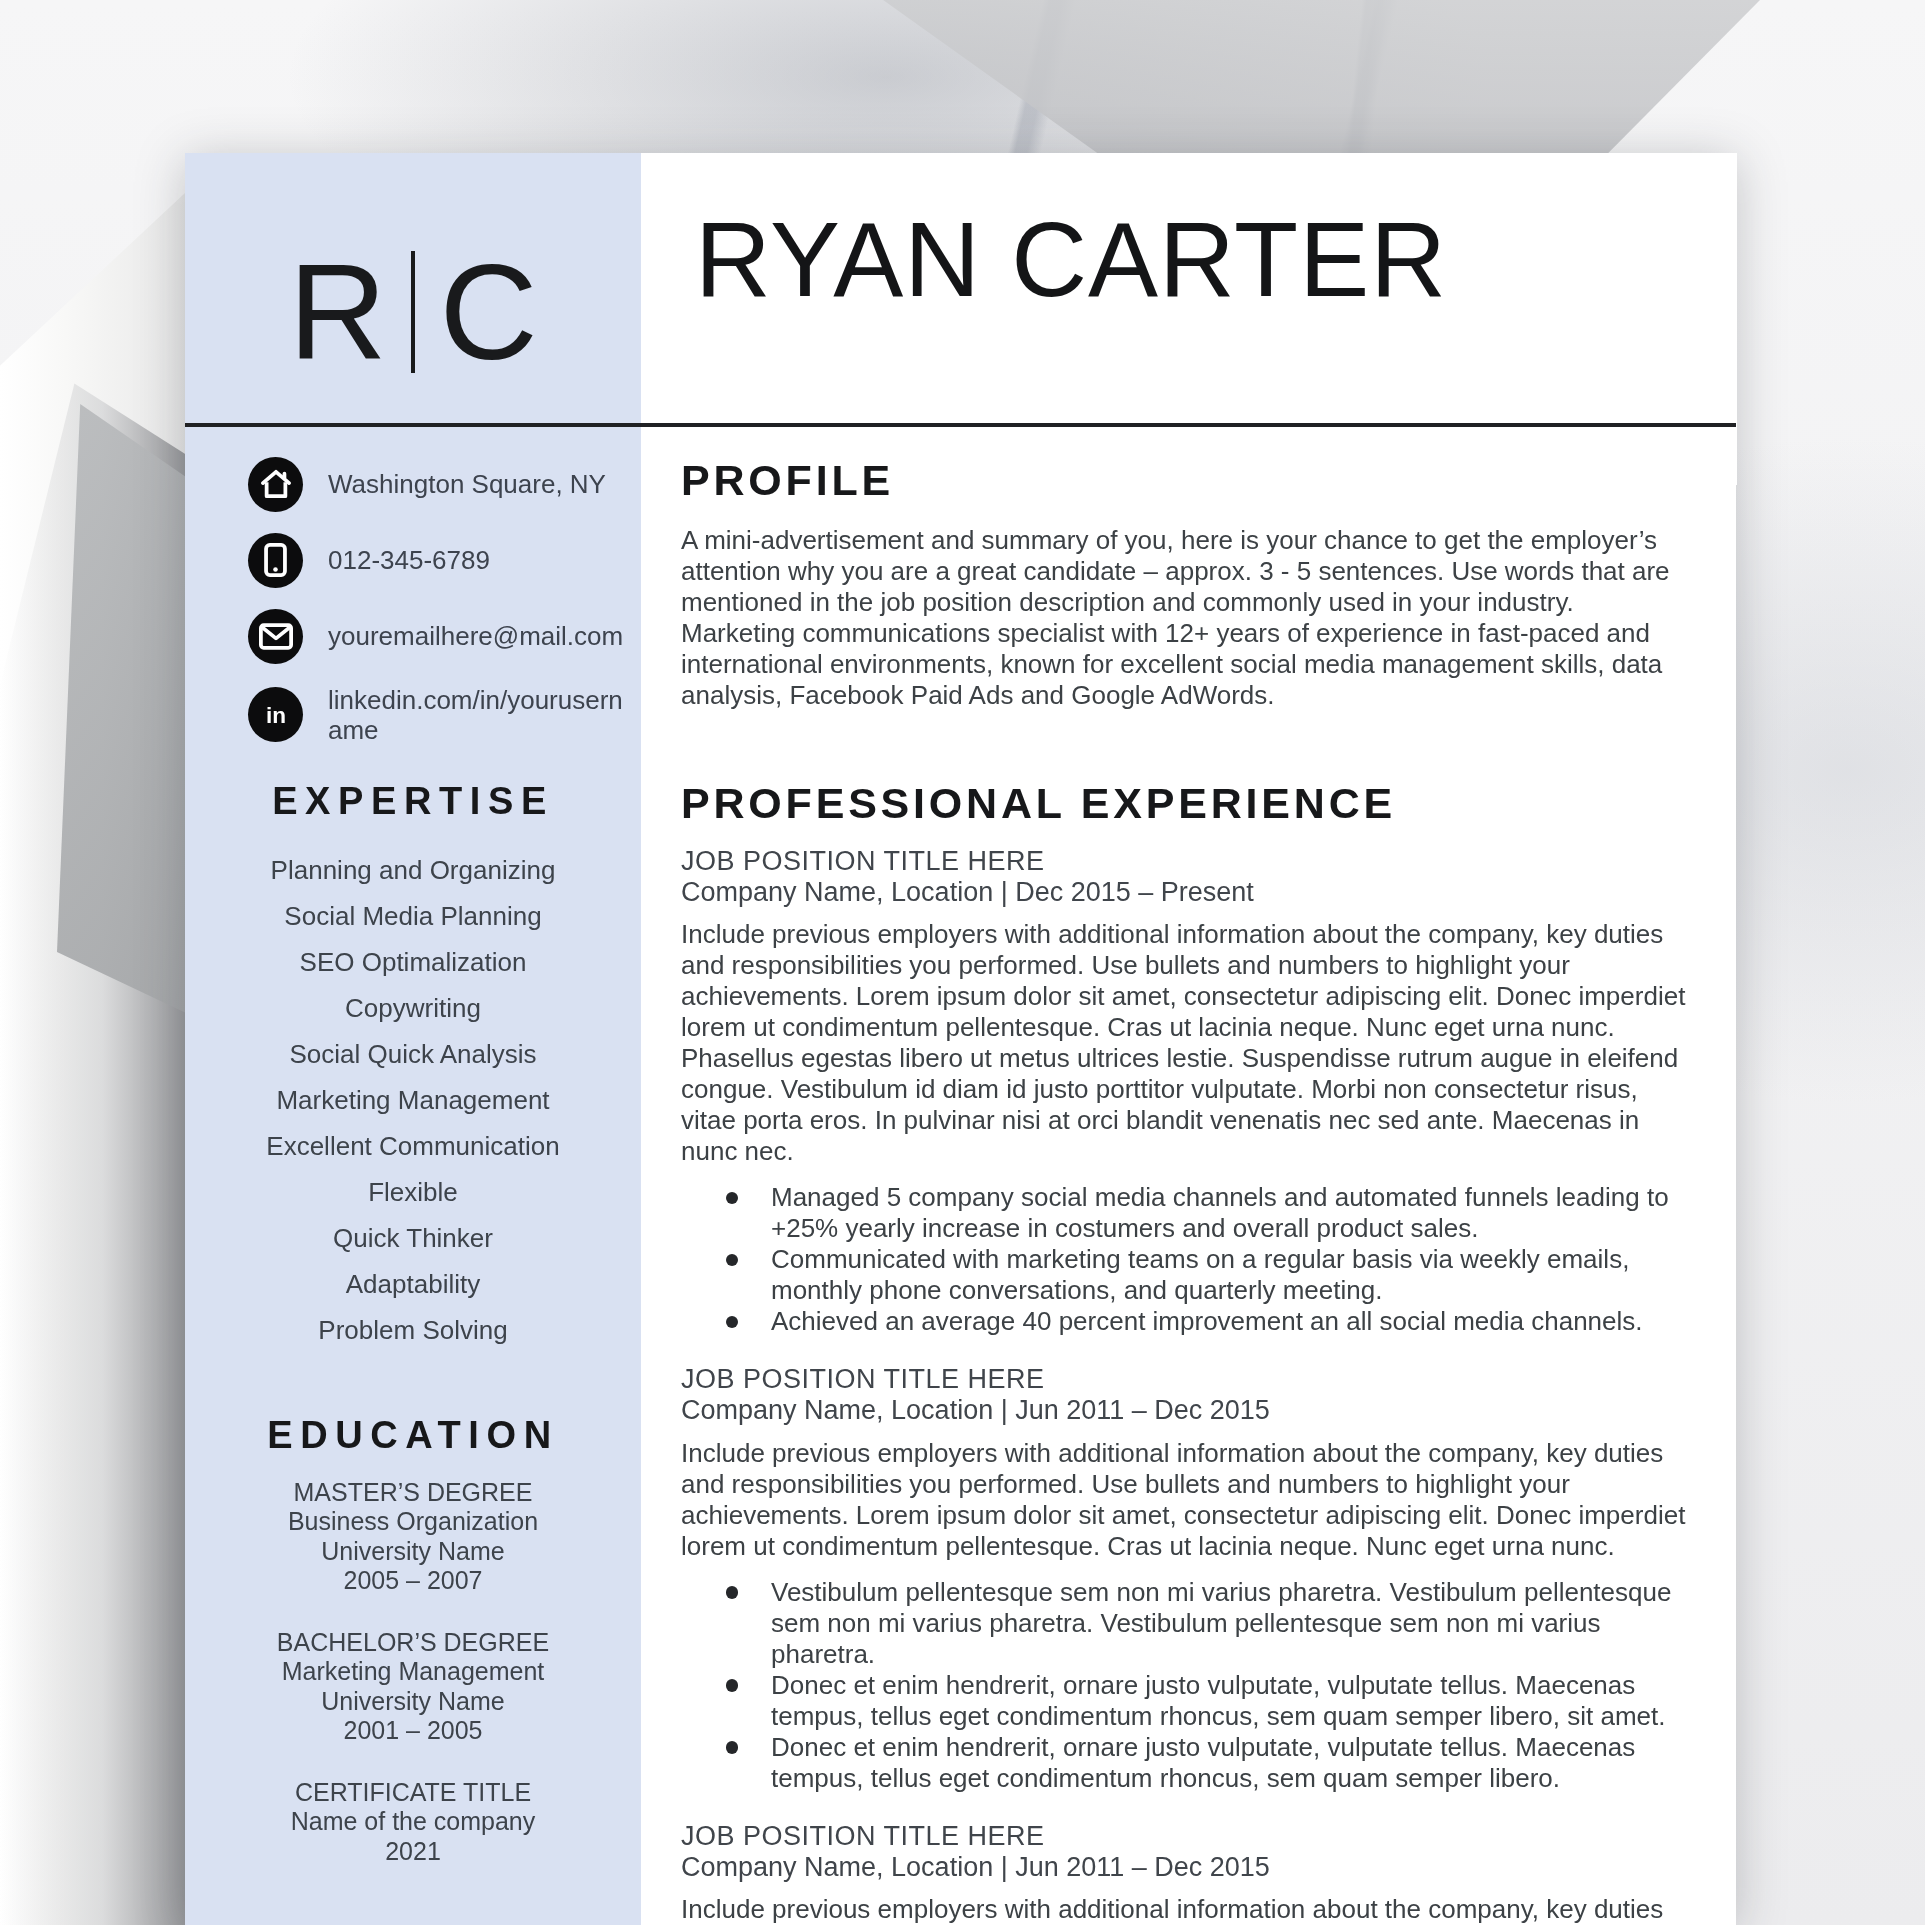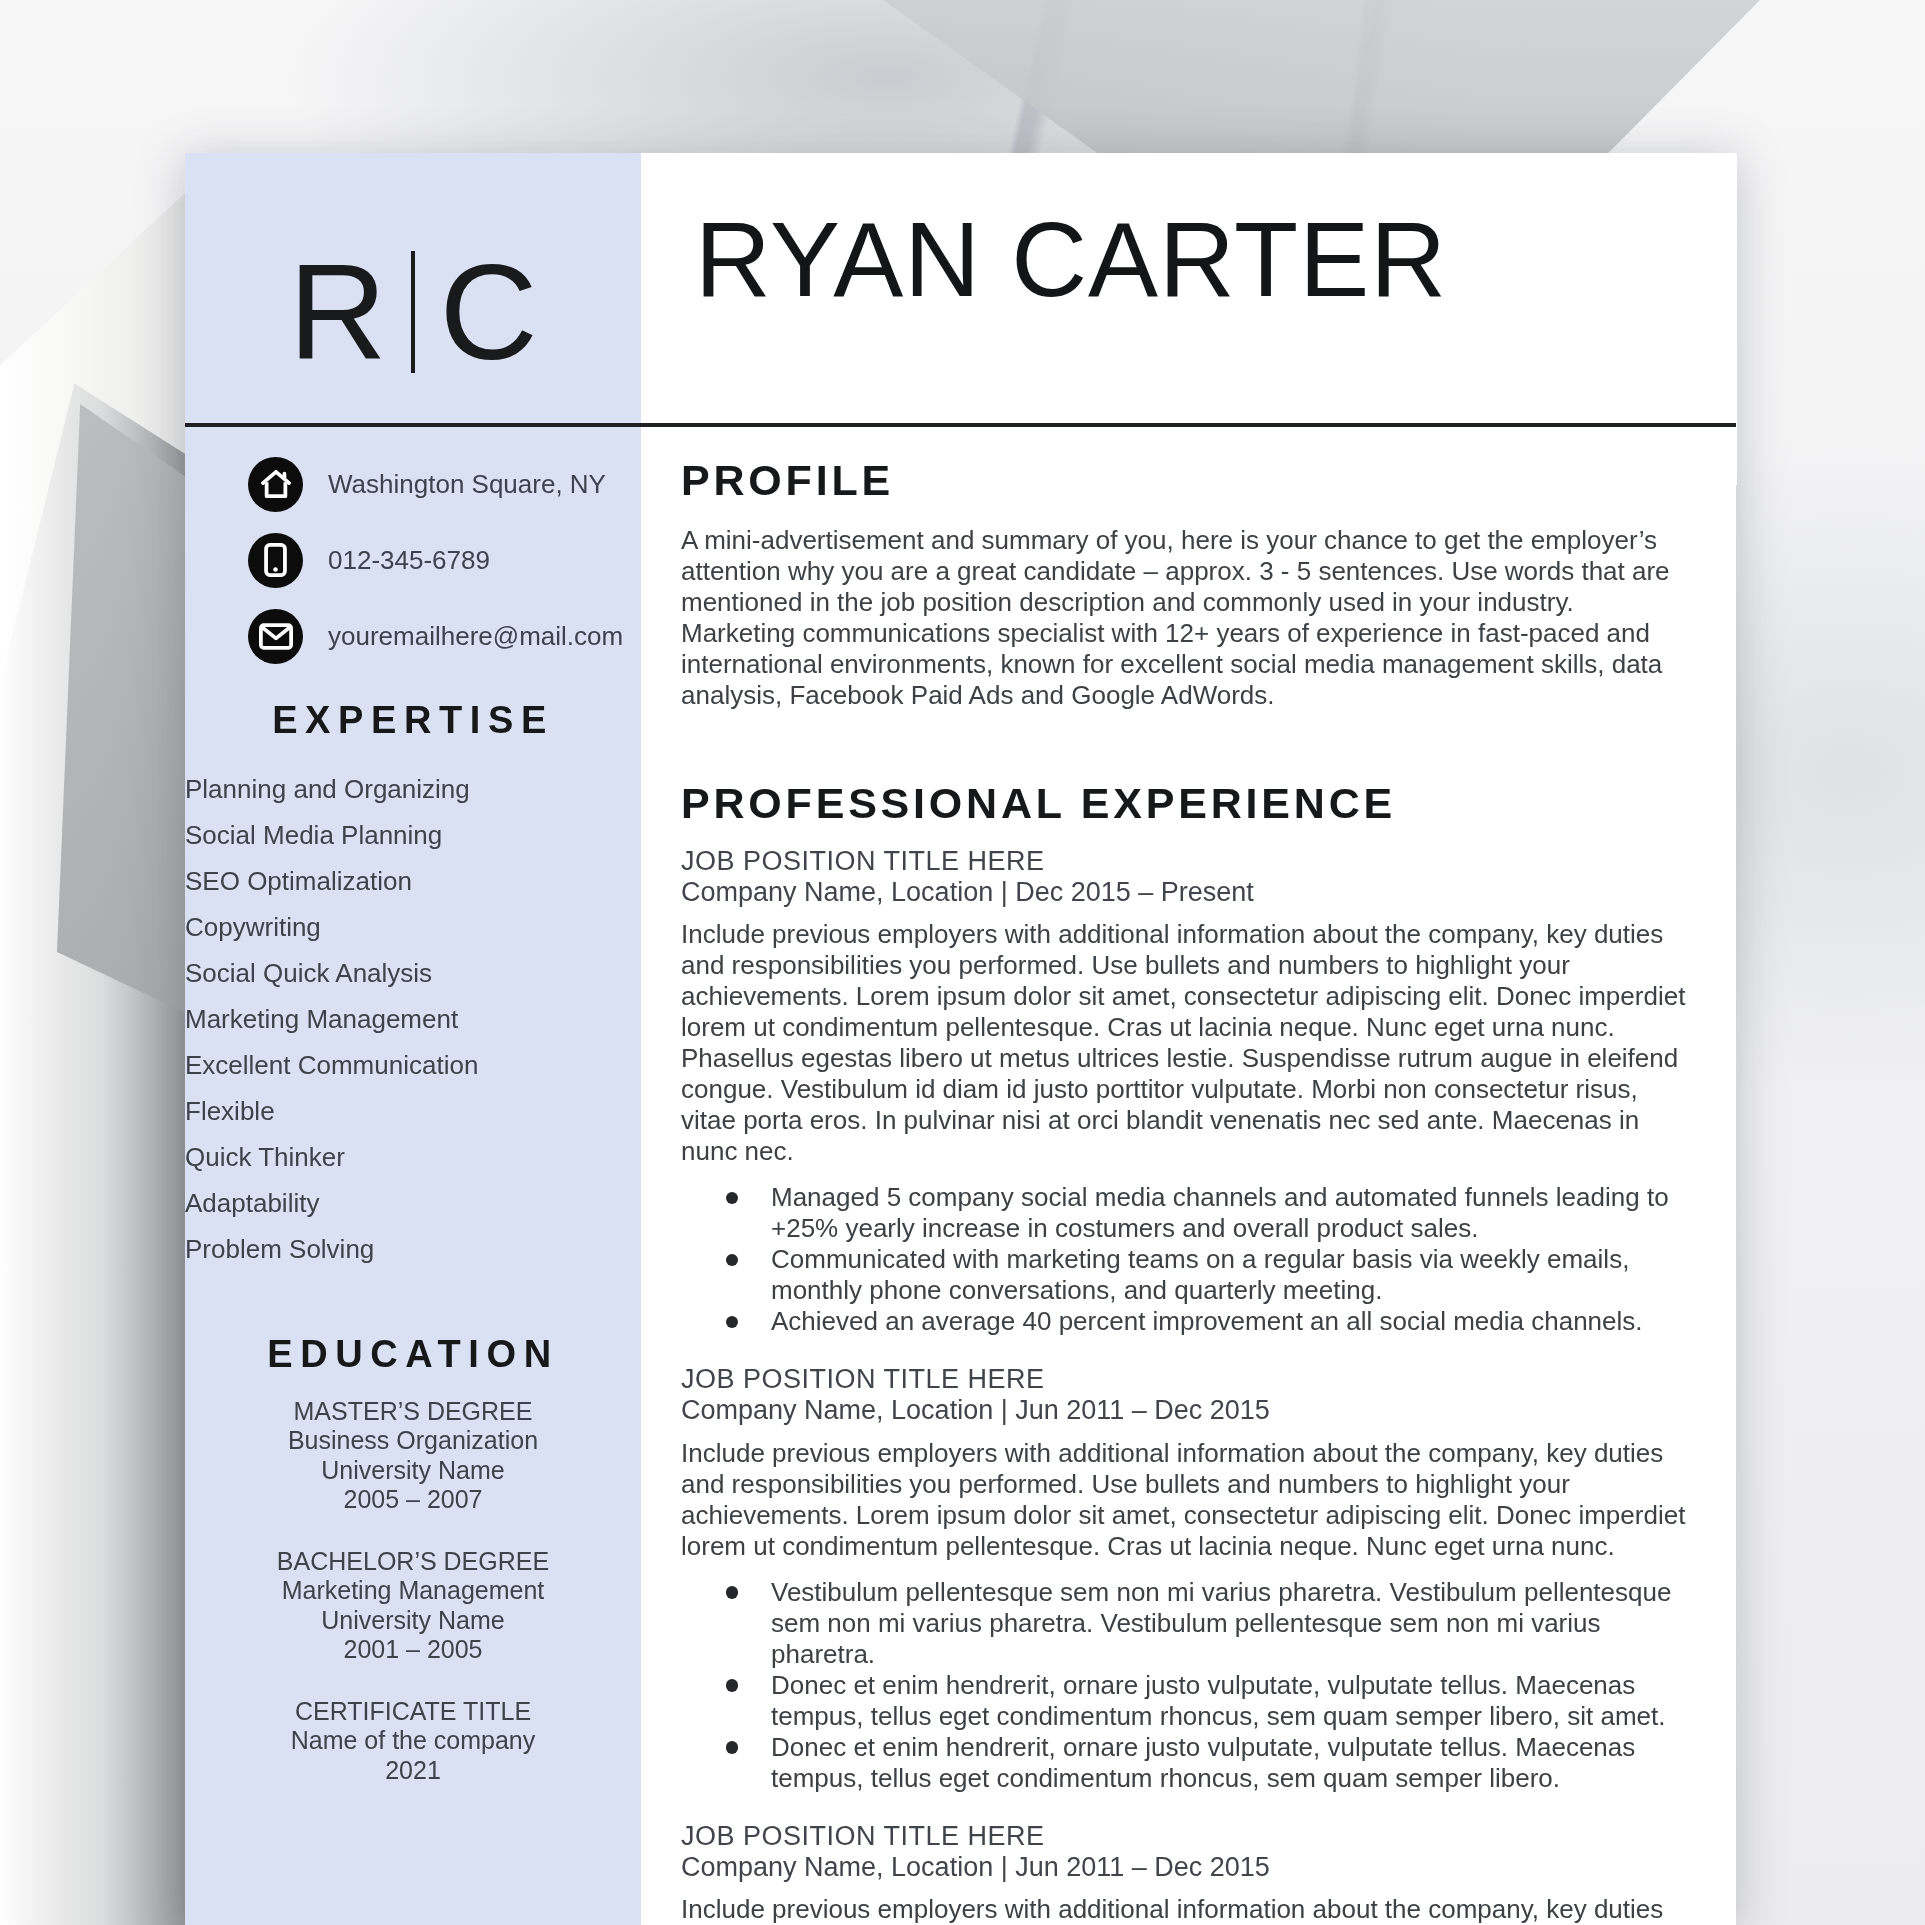--- a/index.html
+++ b/index.html
@@ -92,21 +92,21 @@
   .cicon svg{display:block;}
   .ctext{
     margin-left:25px;font-size:26px;color:#3d434e;line-height:30px;
     width:297px;overflow-wrap:anywhere;
   }
   .side-heading{
     font-size:38px;font-weight:700;letter-spacing:7.6px;color:#17181a;
     text-align:center;line-height:42px;
   }
   .mt-exp{margin-top:35px;}
-  .skill-list{margin-top:25px;text-align:left;}
+  .skill-list{margin-top:25px;text-align:center;}
   .skill{font-size:26px;line-height:46px;color:#3d434b;}
   .mt-edu{margin-top:61px;}
   .edu-list{margin-top:22px;text-align:center;}
   .edu-entry{margin-bottom:32px;}
   .edu-line{font-size:25px;line-height:29.5px;color:#3d434b;}
   
   .main-col{
     position:absolute;left:456px;top:274px;width:1096px;
     padding:31px 44px 0 40px;color:#3e4347;
   }
@@ -182,20 +182,28 @@
       <div class="contact-row">
         <div class="cicon">
           <svg width="34" height="27" viewBox="0 0 36 28">
             <rect x="2" y="2" width="32" height="24" rx="3" fill="none" stroke="#ffffff" stroke-width="4"></rect>
             <polyline points="3,4 18,16 33,4" fill="none" stroke="#ffffff" stroke-width="4" stroke-linejoin="round"></polyline>
           </svg>
         </div>
         <div class="ctext">youremailhere@mail.com</div>
       </div>
 
+      <div class="contact-row">
+        <div class="cicon">
+          <svg width="32" height="32" viewBox="0 0 34 34">
+            <text x="17" y="25" text-anchor="middle" font-family="Liberation Sans, DejaVu Sans, sans-serif" font-size="24" font-weight="bold" fill="#ffffff">in</text>
+          </svg>
+        </div>
+        <div class="ctext">linkedin.com/in/yourusername</div>
+      </div>
 
       <div class="side-heading mt-exp">EXPERTISE</div>
       <div class="skill-list">
         <div class="skill">Planning and Organizing</div>
         <div class="skill">Social Media Planning</div>
         <div class="skill">SEO Optimalization</div>
         <div class="skill">Copywriting</div>
         <div class="skill">Social Quick Analysis</div>
         <div class="skill">Marketing Management</div>
         <div class="skill">Excellent Communication</div>

